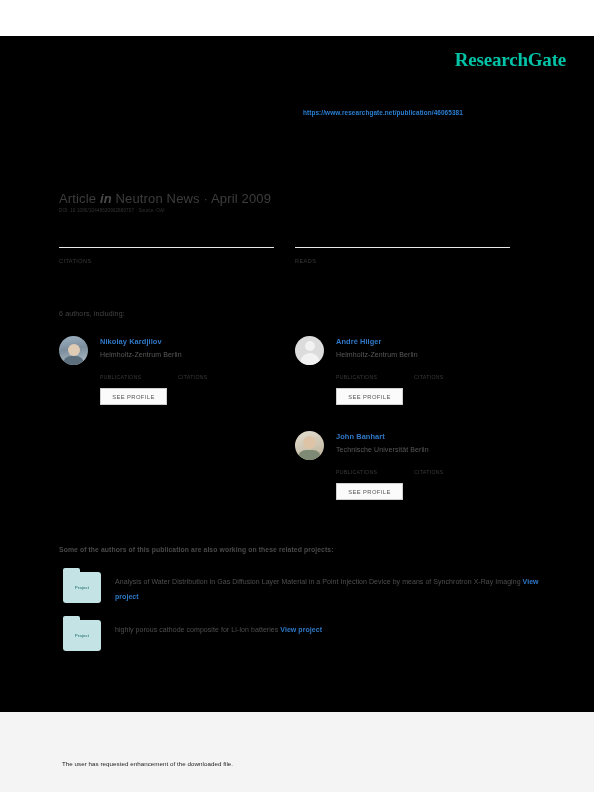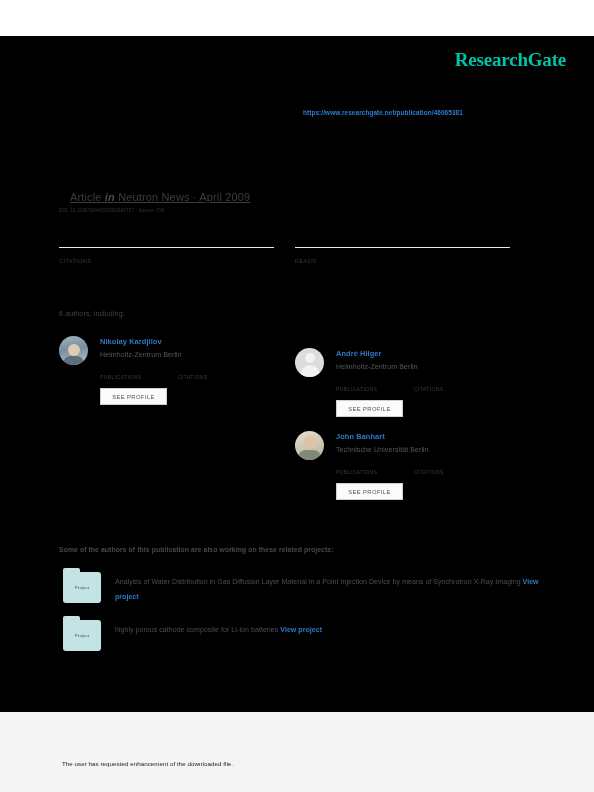--- a/index.html
+++ b/index.html
@@ -41,22 +41,22 @@
 
   
   .pub-url {
     position:absolute; left:303px; top:109px;
     font-size:6.4px; font-weight:bold; color:#2a7fd4;
     letter-spacing:0.1px; white-space:nowrap;
   }
 
   
   .article-line {
-    position:absolute; left:70px; top:191px;
-    font-size:11px; color:#3d3d3d; white-space:nowrap; letter-spacing:0.15px;text-decoration:underline;
+    position:absolute; left:59px; top:191px;
+    font-size:13px; color:#3d3d3d; white-space:nowrap; letter-spacing:0.15px;
   }
   .article-line .in { font-style:italic; font-weight:bold; color:#4a4a4a; }
   .doi-line {
     position:absolute; left:59px; top:208px;
     font-size:4.6px; color:#343434; white-space:nowrap; letter-spacing:0.1px;
   }
 
   
   .stat-col { position:absolute; top:247px; }
   .stat-col.left { left:59px; width:215px; }
@@ -70,21 +70,21 @@
     font-size:5.6px; color:#3a3a3a; letter-spacing:0.4px; margin-top:1px;
   }
 
   
   .authors-heading {
     position:absolute; left:59px; top:310px;
     font-size:7px; color:#454545; letter-spacing:0.15px;
   }
   .author-card { position:absolute; width:235px; height:90px; }
   .ac-1 { left:59px;  top:332px; }
-  .ac-2 { left:295px; top:332px;margin-top:12px; }
+  .ac-2 { left:295px; top:332px; }
   .ac-3 { left:59px;  top:427px; }
   .ac-4 { left:295px; top:427px; }
 
   .avatar {
     position:absolute; left:0; top:4px;
     width:29px; height:29px; border-radius:50%;
     overflow:hidden;
   }
   .av-a { background:linear-gradient(170deg,#9fb4c4 0%,#7c8d9c 45%,#b9c6cf 100%); }
   .av-a::after {

